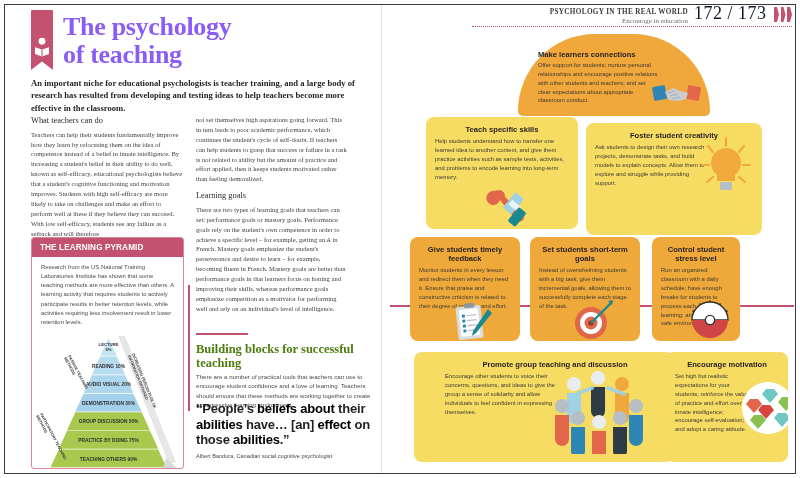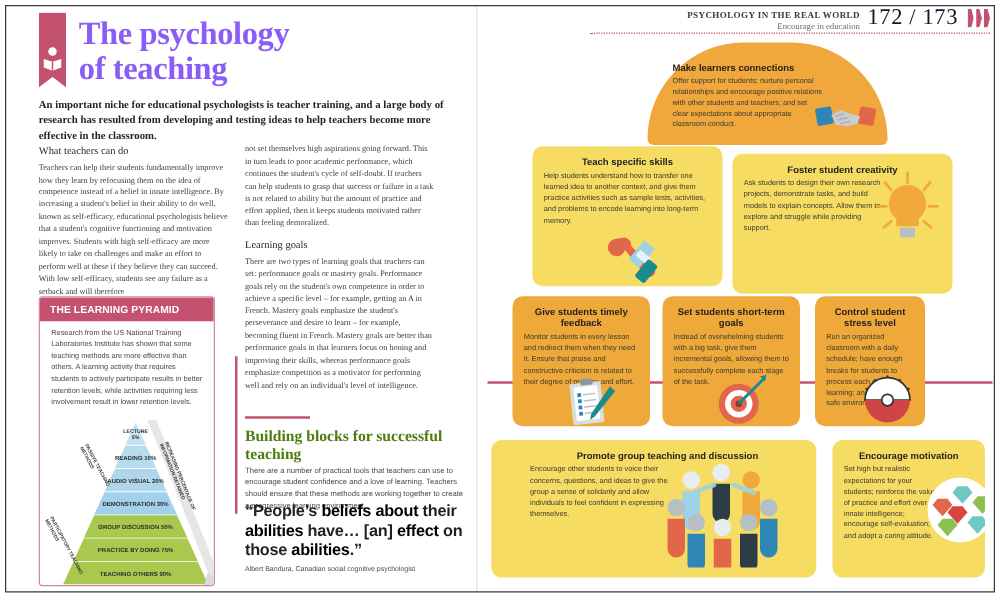--- a/index.html
+++ b/index.html
@@ -39,21 +39,21 @@
   .col { position: absolute; font-family: "Liberation Serif", serif;
      font-size: 6.6px; line-height: 1.5; color: #3d3d3d; text-align: left; }
   .col-a { left: 31px; top: 115px; width: 152px; }
   .col-b { left: 196px; top: 115px; width: 152px; }
   .sub-h { font-family: "Liberation Serif", serif; font-weight: normal;
      font-size: 8.4px; color: #231f20; margin-bottom: 2px; }
   .col p { margin-bottom: 6px; }
   .col p:last-child { margin-bottom: 0; }
 
   
-  .pyr-panel { position: absolute; left: 31px; top: 237px; width: 141px; height: 232px;
+  .pyr-panel { position: absolute; left: 31px; top: 237px; width: 153px; height: 232px;
      border: 1px solid #d9859b; border-radius: 3px; background: #fff; overflow: hidden; }
   .pyr-head { background: #c35270; color: #fff; font-weight: bold; font-size: 8.2px;
      letter-spacing: .1px; padding: 5px 7px 5px 8px; }
   .pyr-intro { font-size: 5.9px; line-height: 1.55; color: #4a4a4a; padding: 6px 9px 3px 9px; }
   .pyr-wrap { position: relative; width: 153px; height: 148px; }
 
   
   .quote { position: absolute; left: 196px; top: 401px; width: 180px; }
   .quote-txt { font-size: 13px; line-height: 1.2; font-weight: bold; color: #231f20; letter-spacing: -.2px; }
   .quote-txt .g { color: #000000; }
@@ -263,21 +263,21 @@
           <line x1="32" y1="5" x2="29" y2="11"></line>
           <line x1="5" y1="12" x2="11" y2="15"></line>
           <line x1="39" y1="12" x2="33" y2="15"></line>
         </g>
         <path d="M4 21 a18 18 0 0 1 36 0 Z" fill="#ffffff" stroke="#333" stroke-width="1.4"></path>
         <path d="M4 21 a18 18 0 0 0 36 0 Z" fill="#cf4444"></path>
         <circle cx="22" cy="21" r="4.6" fill="#ffffff" stroke="#333" stroke-width="1.4"></circle>
       </svg>
     </div>
 
-    <div class="card c-yellow" style="left:3px; top:318px; width:260px; height:110px;">
+    <div class="card c-yellow" style="left:24px; top:318px; width:260px; height:110px;">
       <div class="c-title" style="margin-left:22px;">Promote group teaching and discussion</div>
       <div class="c-body" style="width:112px; margin-left:22px;">Encourage other students to voice their concerns, questions, and ideas to give the group a sense of solidarity and allow individuals to feel confident in expressing themselves.</div>
       <svg class="ico" style="left:138px; top:18px;" width="92" height="84" viewBox="0 0 92 84">
         <g>
           <g transform="translate(38,0)">
               <circle cx="8" cy="8" r="7" fill="#e8edf0"></circle>
               <path d="M1 17 h14 v24 a4 4 0 0 1-14 0 Z" fill="#2e3c46"></path>
             </g>
           <g transform="translate(14,6)">
               <circle cx="8" cy="8" r="7" fill="#e8edf0"></circle>

